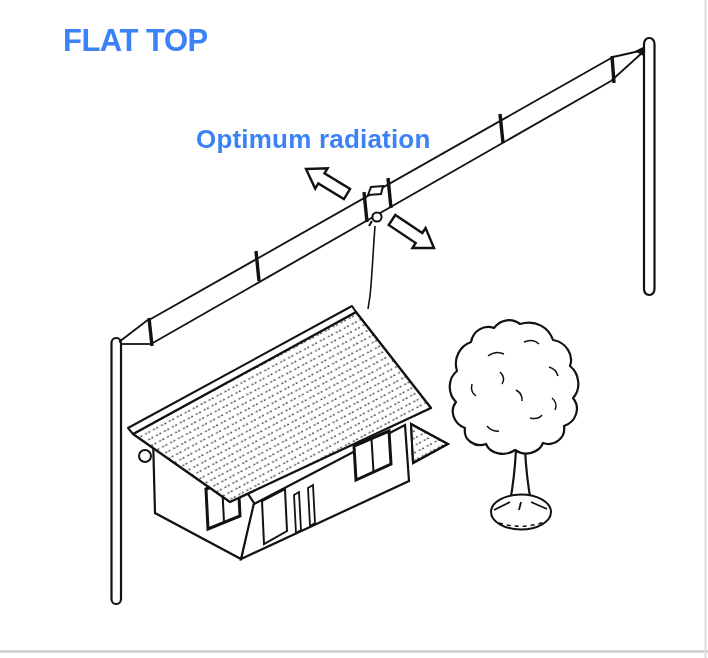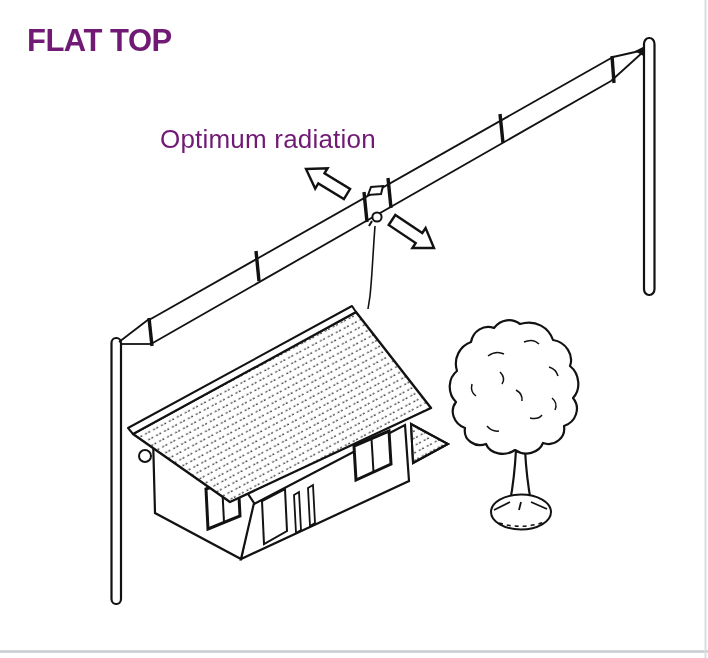--- a/index.html
+++ b/index.html
@@ -4,28 +4,28 @@
 <style>
   html,body{margin:0;padding:0;background:#ffffff;}
   #stage{
     position:relative;
     width:708px;height:658px;
     background:#ffffff;
     overflow:hidden;
     font-family:"Liberation Sans", sans-serif;
   }
   #stage svg{position:absolute;left:0;top:0;}
-  .label{position:absolute;color:#701a75;white-space:nowrap;}
+  .label{position:absolute;color:#3b82f6;white-space:nowrap;margin-left:36px;}
   .title{
     left:27px;top:23px;
     font-size:31px;font-weight:700;letter-spacing:-0.5px;
   }
   .annotation{
     left:160px;top:124px;
-    font-size:26px;font-weight:400;letter-spacing:0.2px;
+    font-size:26px;font-weight:700;letter-spacing:0.2px;
   }
 </style>
 </head>
 <body>
 
 <div id="stage">
 
   <svg width="708" height="658" viewBox="0 0 708 658">
     <defs>
       <pattern id="roofHatch" patternUnits="userSpaceOnUse" width="9" height="6.5" patternTransform="rotate(-28)">

